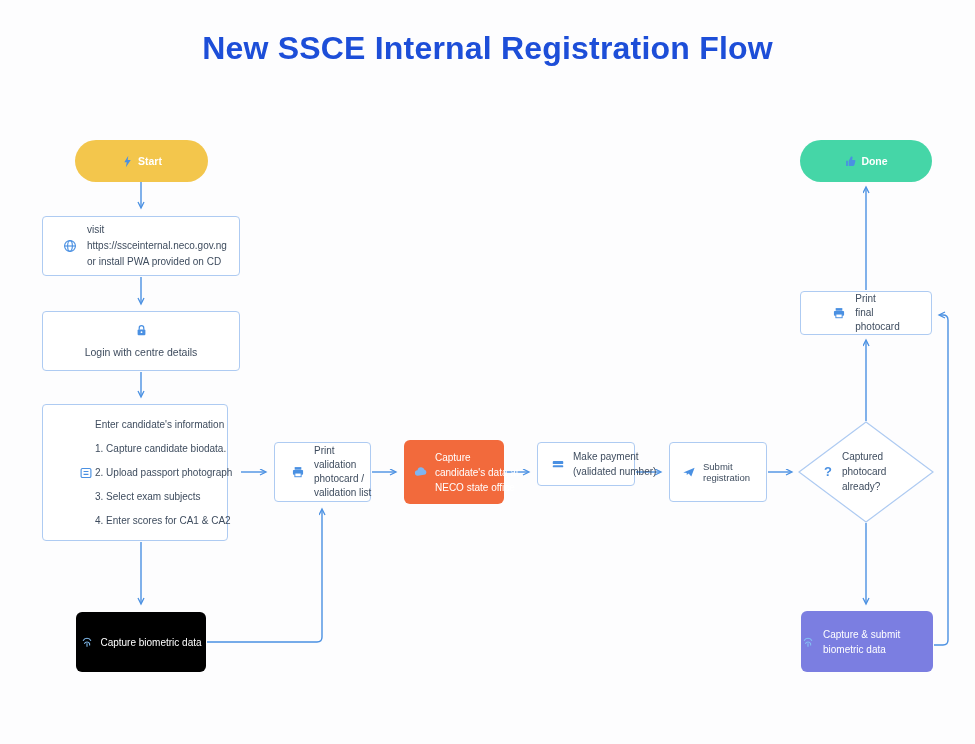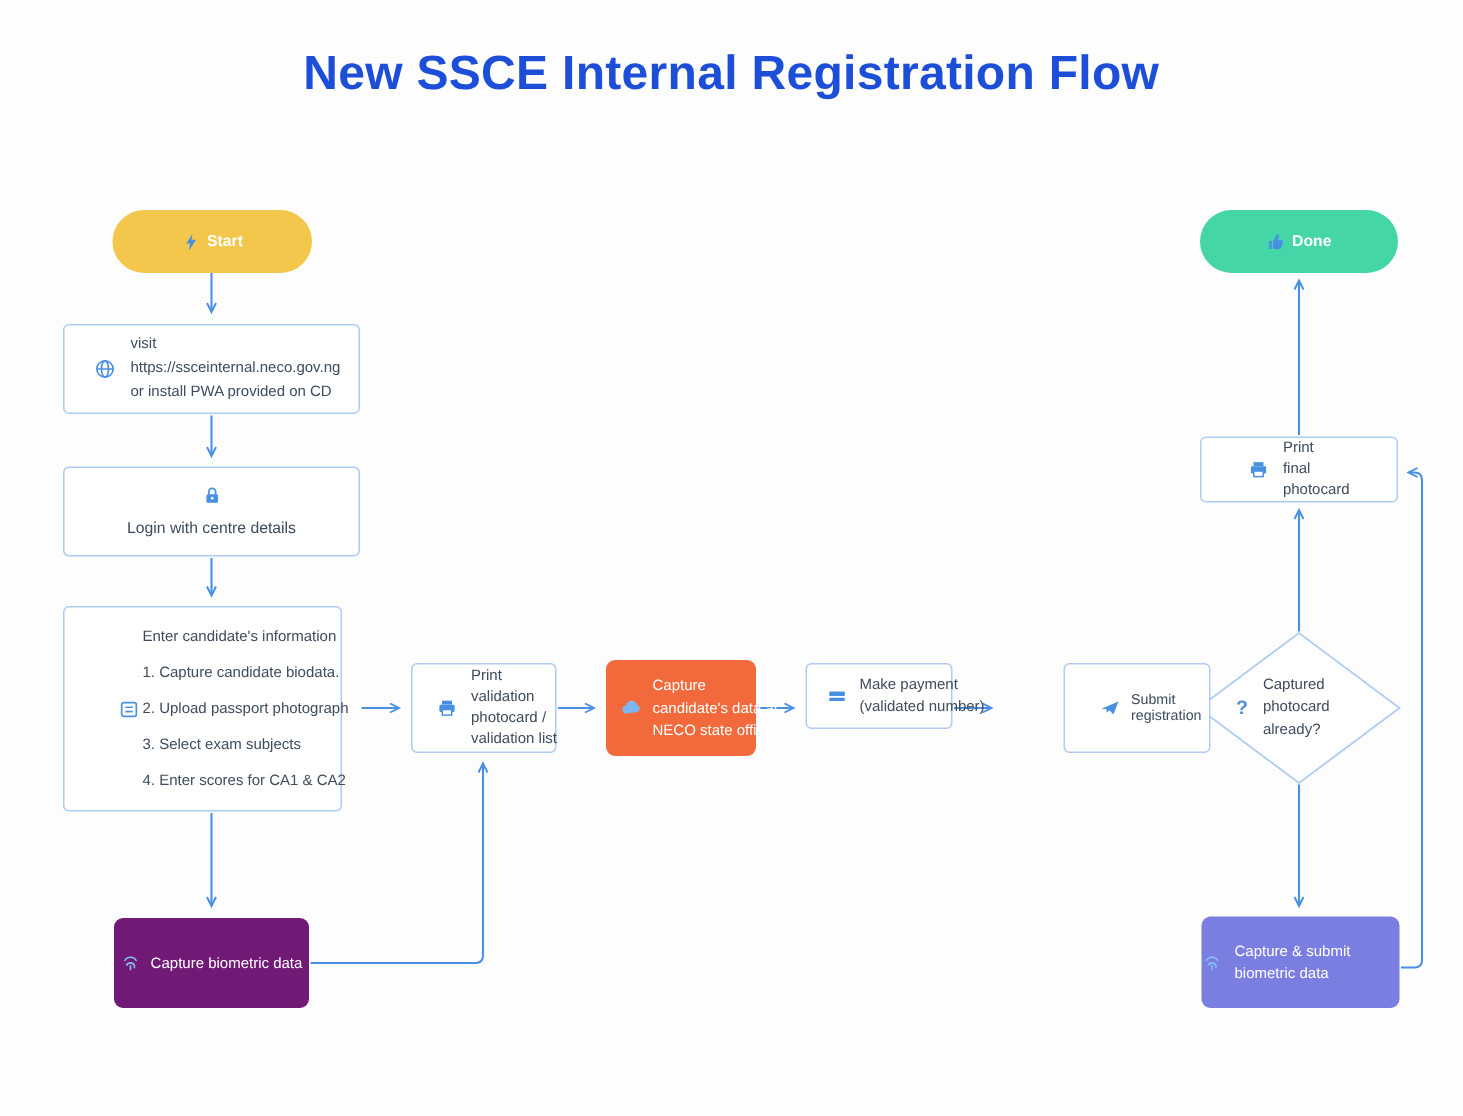--- a/index.html
+++ b/index.html
@@ -13,27 +13,27 @@
     gap:4px;color:#fff;font-size:10.5px;font-weight:600;box-sizing:border-box;}
   .solid{position:absolute;border-radius:6px;display:flex;align-items:center;
     color:#fff;font-size:10px;box-sizing:border-box;line-height:15px;}
   .icon{display:inline-flex;flex:none;align-items:center;justify-content:center;}
   .lines div{white-space:nowrap;}
   
   #n-start{left:75px;top:140px;width:133px;height:42px;background:#f3c64c;}
   #n-visit{left:42px;top:216px;width:198px;height:60px;padding-left:20px;gap:10px;line-height:16px;}
   #n-login{left:42px;top:311px;width:198px;height:60px;justify-content:center;gap:9px;font-size:10.5px;flex-direction:column;}
   #n-info{left:42px;top:404px;width:186px;height:137px;padding-left:36px;gap:2px;line-height:24px;}
-  #n-capbio{left:76px;top:612px;width:130px;height:60px;background:#701a75;justify-content:center;gap:6px;padding:0 4px;}
+  #n-capbio{left:76px;top:612px;width:130px;height:60px;background:#000000;justify-content:center;gap:6px;padding:0 4px;}
   #n-printval{left:274px;top:442px;width:97px;height:60px;padding-left:16px;gap:9px;line-height:14px;}
   #n-validate{left:404px;top:440px;width:100px;height:64px;background:#f26a3c;border-radius:6px;
     position:absolute;display:flex;align-items:center;color:#fff;font-size:10px;box-sizing:border-box;
     padding-left:10px;gap:7px;line-height:15px;}
   #n-payment{left:537px;top:442px;width:98px;height:44px;padding-left:13px;gap:8px;line-height:15px;}
-  #n-submit{left:709px;top:442px;width:98px;height:60px;padding-left:23px;gap:7px;font-size:9.5px;}
+  #n-submit{left:669px;top:442px;width:98px;height:60px;padding-left:12px;gap:7px;font-size:9.5px;}
   #n-decision-label{position:absolute;left:824px;top:449px;width:100px;display:flex;align-items:center;
     gap:10px;color:#3e4c5e;font-size:10px;line-height:15px;}
   #n-decision-label .qmark{color:#4a90e2;font-weight:bold;font-size:13px;}
   #n-printfinal{left:800px;top:291px;width:132px;height:44px;justify-content:center;gap:9px;line-height:14px;}
   #n-done{left:800px;top:140px;width:132px;height:42px;background:#45d6a7;}
   #n-capsub{left:801px;top:611px;width:132px;height:61px;background:#7b7ee1;gap:8px;}
   
   #wires{position:absolute;left:0;top:0;width:975px;height:744px;pointer-events:none;}
 </style>
 </head>

